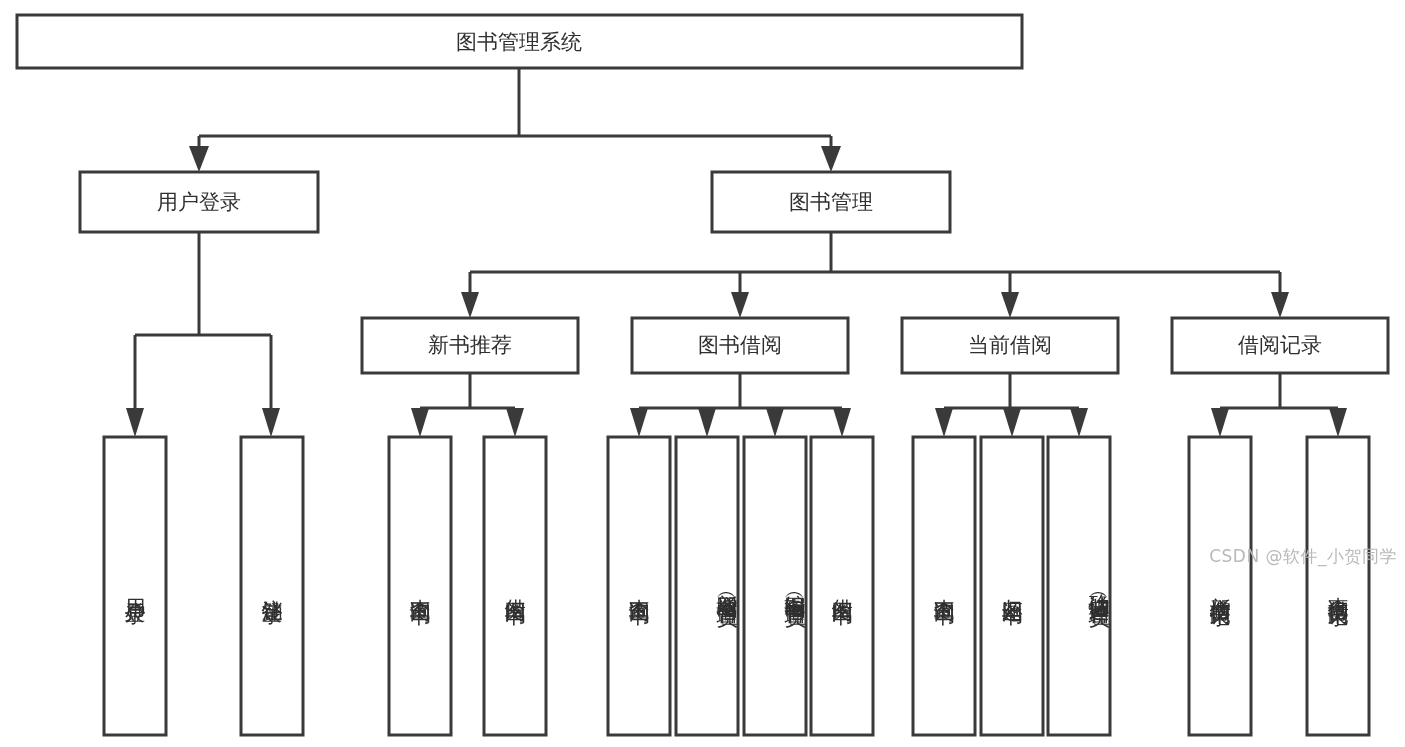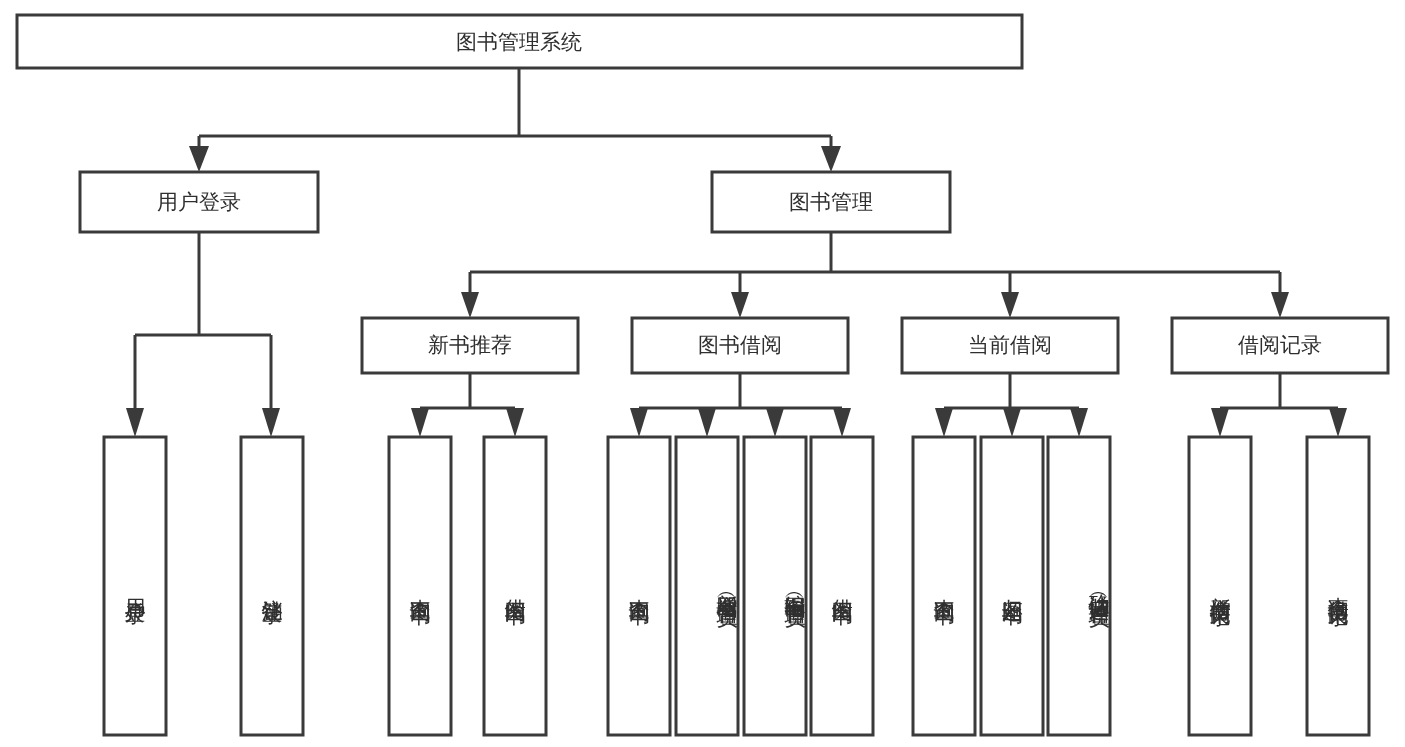--- a/index.html
+++ b/index.html
@@ -191,13 +191,14 @@
   <div class="node-label-v" style="left:744px; top:437px; width:62px; height:298px; align-items:flex-start;">编辑图书（管理员）</div>
   <div class="node-label-v" style="left:811px; top:437px; width:62px; height:298px;">借阅图书</div>
 
   <div class="node-label-v" style="left:913px; top:437px; width:62px; height:298px;">查询图书</div>
   <div class="node-label-v" style="left:981px; top:437px; width:62px; height:298px;">归还图书</div>
   <div class="node-label-v" style="left:1048px; top:437px; width:62px; height:298px; align-items:flex-start;">确认归还（管理员）</div>
 
   <div class="node-label-v" style="left:1189px; top:437px; width:62px; height:298px;">新增借阅记录</div>
   <div class="node-label-v" style="left:1307px; top:437px; width:62px; height:298px;">查询借阅记录</div>
 
+  <div class="watermark">CSDN @软件_小贺同学</div>
 </div>
 
 </body></html>

